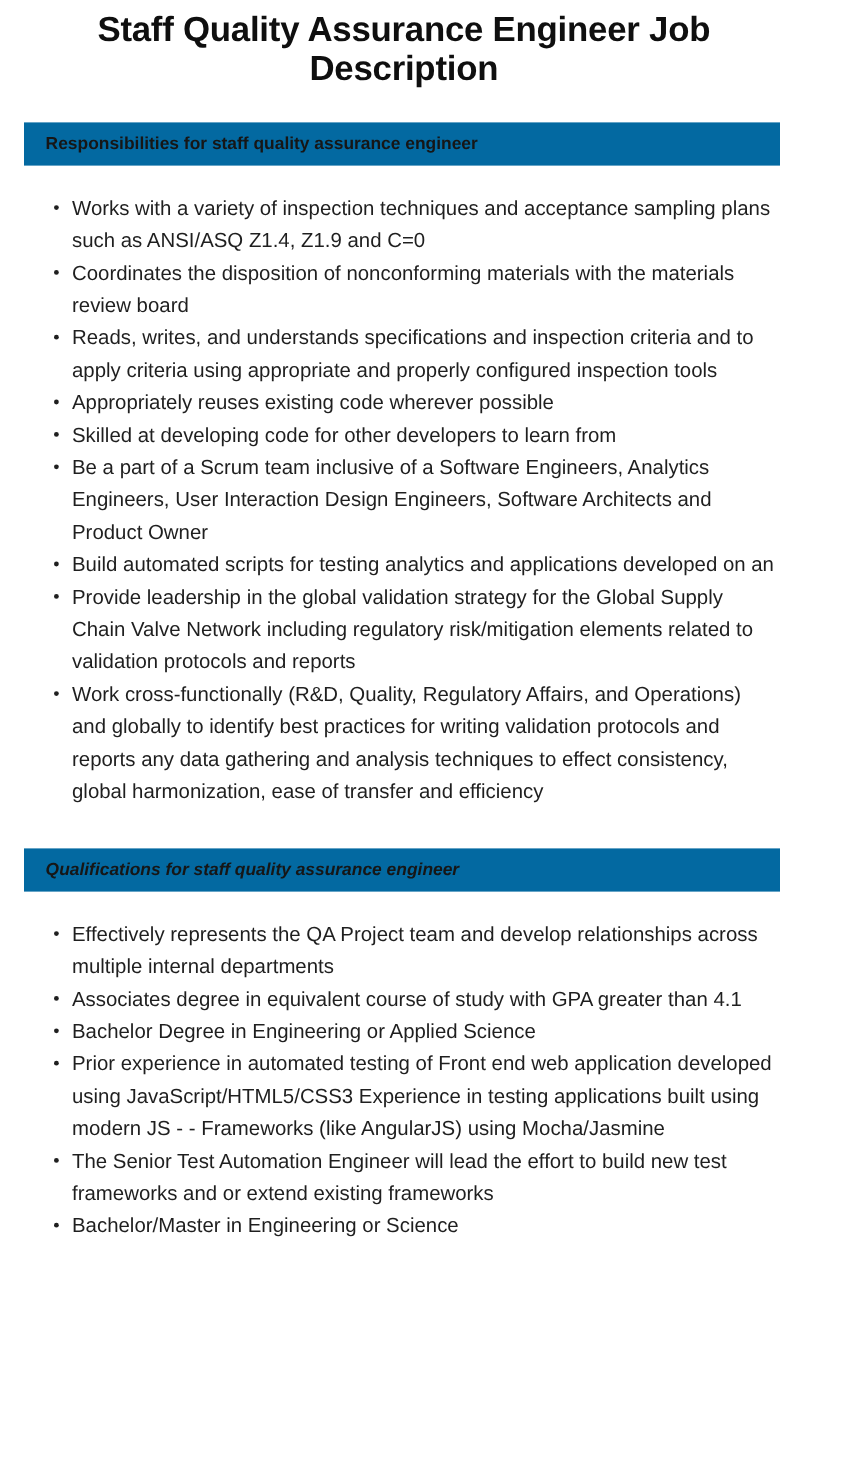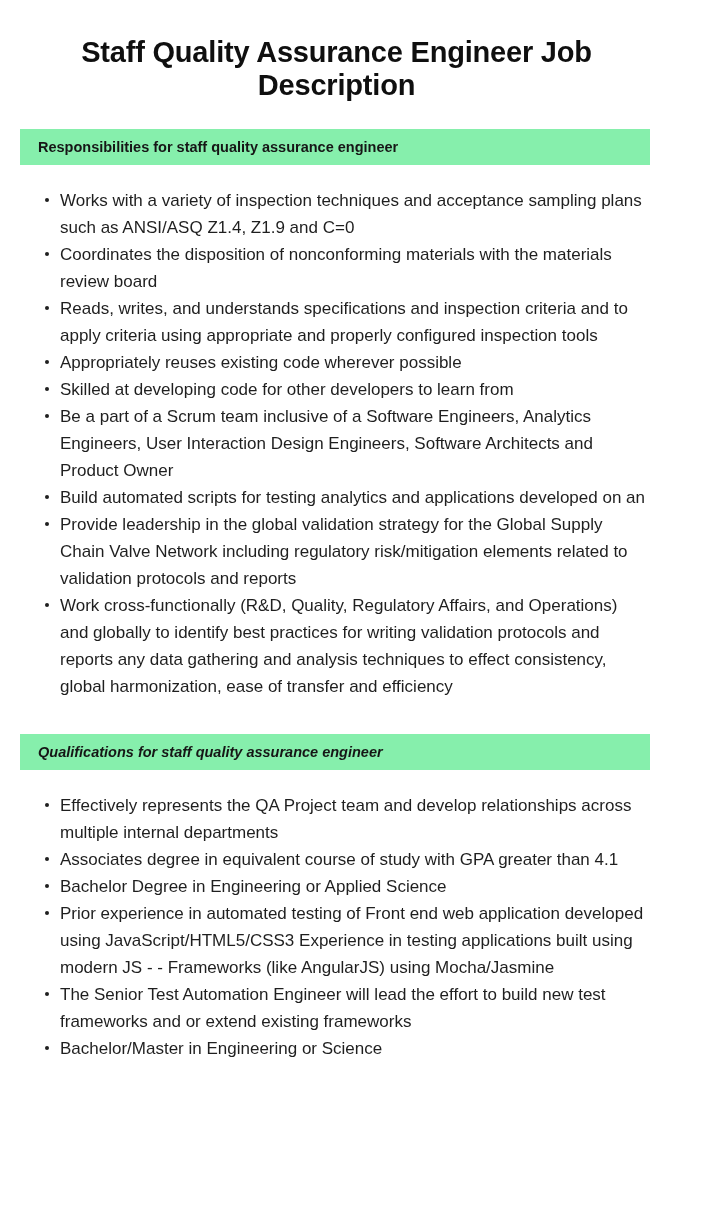--- a/index.html
+++ b/index.html
@@ -13,21 +13,20 @@
     min-height: 1226px;
     font-family: "Liberation Sans", "DejaVu Sans", sans-serif;
     color: #1a1a1a;
     -webkit-font-smoothing: antialiased;
   }
   .page {
     width: 673px;
     box-sizing: border-box;
     padding: 0;
     position: relative;
-    margin-top: 27px;
   }
 
   
   .doc-title {
     margin: 0;
     padding: 9px 36px 0 36px;
     font-size: 29px;
     line-height: 33px;
     font-weight: bold;
     text-align: center;
@@ -42,21 +41,21 @@
     font-size: 17px;
     line-height: 30px;
     color: #1f1f1f;
   }
 
   
   .section {
     margin: 0;
   }
   .section-header {
-    background: #86efac;
+    background: #0369a1;
     margin: 0 23px 0 20px;
     padding: 9px 0 9px 18px;
     font-size: 14.5px;
     line-height: 18px;
     font-weight: bold;
     color: #161616;
     box-sizing: border-box;
   }
   .section.responsibilities .section-header { margin-top: 27px; }
   .section.qualifications   .section-header { margin-top: 34px; font-style: italic; }

